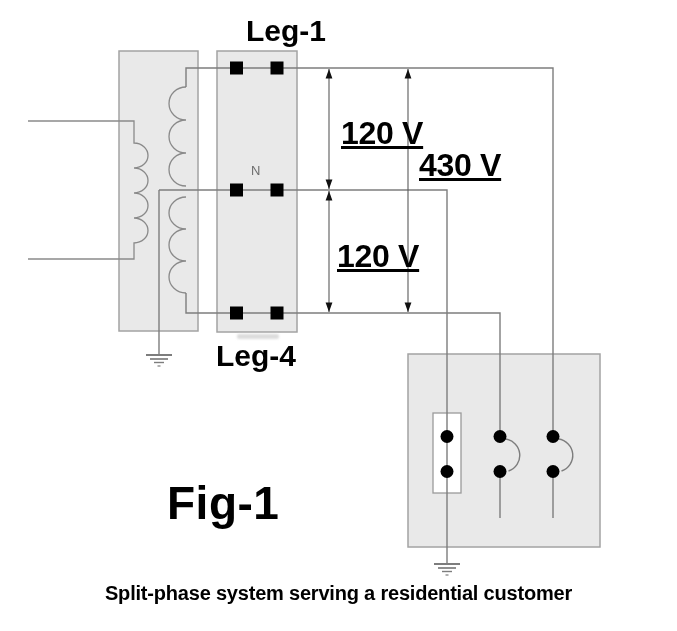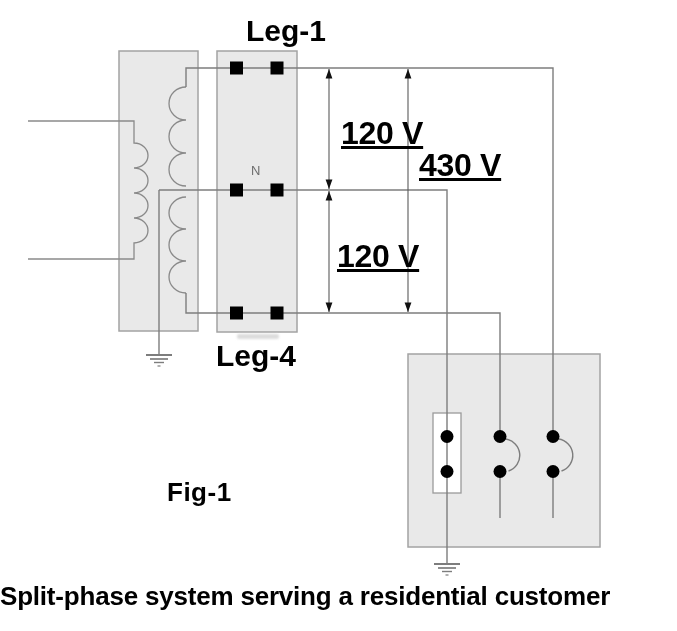--- a/index.html
+++ b/index.html
@@ -14,22 +14,22 @@
   .coil{fill:none;stroke:#8a8a8a;stroke-width:1.3;}
   .dimline{fill:none;stroke:#5a5a5a;stroke-width:1.1;}
   .arrow{fill:#111;stroke:none;}
   .term{fill:#000;stroke:none;}
   .dot{fill:#000;stroke:none;}
   .gnd{fill:none;stroke:#7d7d7d;}
   .label{position:absolute;line-height:1.05;font-weight:700;white-space:nowrap;}
   .lbl-leg{width:84px;text-align:center;font-size:30px;}
   .lbl-volt{font-size:32px;letter-spacing:-0.3px;text-decoration:underline;}
   .lbl-n{font-size:13px;font-weight:400;color:#6e6e6e;}
-  .lbl-fig{font-size:26px;letter-spacing:0.5px;}
-  .lbl-caption{left:0;right:0;text-align:left;font-size:26px;letter-spacing:-0.2px;}
+  .lbl-fig{font-size:46px;letter-spacing:0.5px;}
+  .lbl-caption{left:0;right:0;text-align:center;font-size:20px;letter-spacing:-0.2px;}
   .smudge{position:absolute;left:237px;top:334px;width:42px;height:5px;background:#dcdcdc;filter:blur(1px);border-radius:2px;}
 </style>
 </head>
 <body>
 
 <div class="stage">
 
   <svg width="677" height="631" viewBox="0 0 677 631">
 
     <rect class="box" x="119" y="51" width="79" height="280"></rect>

